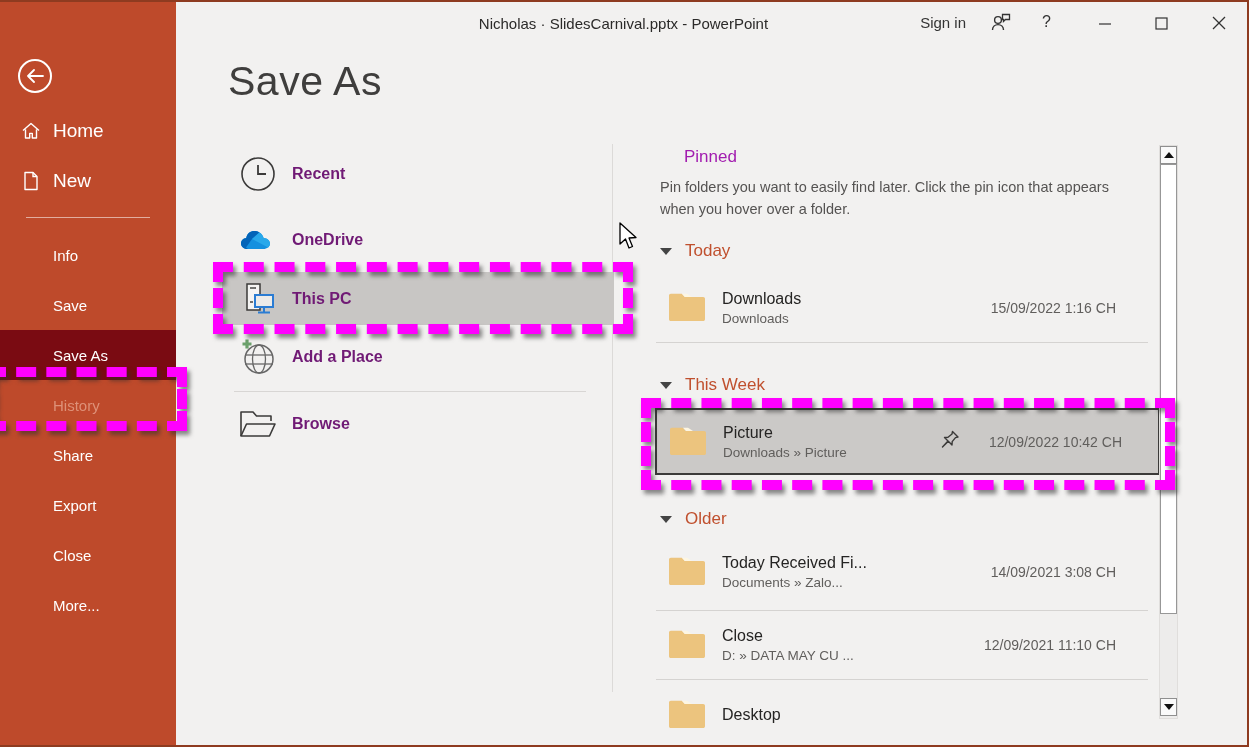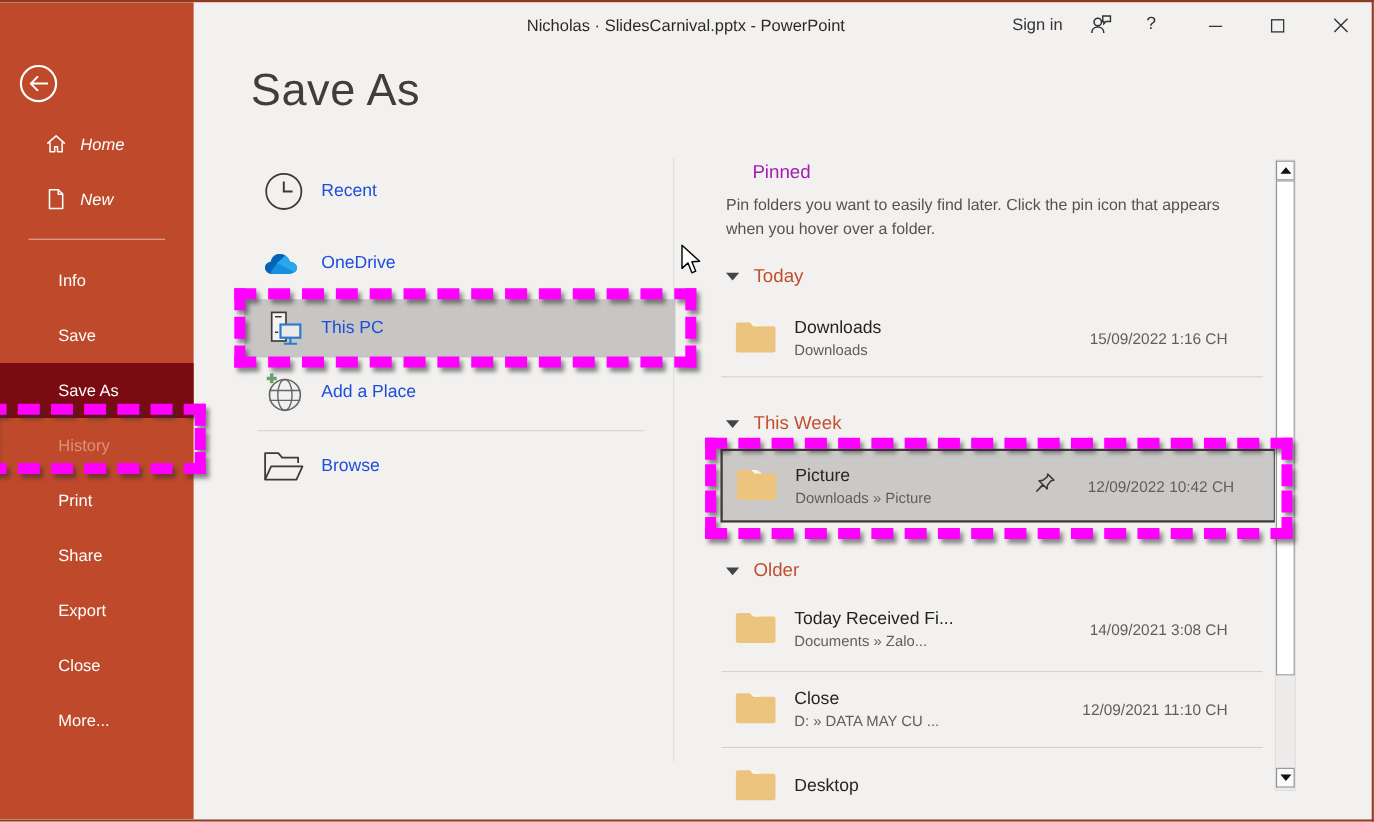--- a/index.html
+++ b/index.html
@@ -20,22 +20,22 @@
     background:#BE4A2B; color:#fff; z-index:3;
   }
   .back-btn {
     position:absolute; left:18px; top:57px; width:34px; height:34px;
     border:2px solid #fff; border-radius:50%;
     display:flex; align-items:center; justify-content:center;
     font-size:19px; color:#fff; cursor:pointer;
   }
   .side-top { position:absolute; left:0; top:104px; width:100%; }
   .side-item {
-    height:50px; display:flex; align-items:center; padding-left:40px;
-    font-size:15px; color:#fff; cursor:pointer;font-style:italic;
+    height:50px; display:flex; align-items:center; padding-left:20px;
+    font-size:19px; color:#fff; cursor:pointer;
   }
   .side-item .s-icon { width:22px; height:22px; margin-right:11px; display:flex; align-items:center; justify-content:center; }
   .side-divider { height:1px; background:rgba(255,255,255,0.55); margin:11px 26px 12px 26px; }
   .menu-item {
     height:50px; display:flex; align-items:center; padding-left:53px;
     font-size:15px; color:#fff; cursor:pointer;
   }
   .menu-item.selected { background:#7A0B12; }
   .menu-item.disabled { color:#DE9178; }
 
@@ -58,21 +58,21 @@
     color:#3f3e3d; letter-spacing:0.5px; z-index:2;
   }
 
   
   #places { position:absolute; left:222px; top:144px; width:392px; z-index:2; }
   .place-row {
     position:absolute; left:0; width:100%; height:48px;
     display:flex; align-items:center; padding-left:16px; cursor:pointer;
   }
   .place-row .p-icon { width:40px; height:40px; display:flex; align-items:center; justify-content:center; }
-  .place-row .p-label { margin-left:14px; font-size:16px; color:#1d4ed8; }
+  .place-row .p-label { margin-left:14px; font-size:16px; color:#701a75;font-weight:bold; }
   #place-recent   { top:4px; }
   #place-onedrive { top:70px; }
   #place-thispc   { top:126px; height:53px; background:#C8C6C4; }
   #place-addplace { top:187px; }
   #places-divider { position:absolute; top:245px; left:12px; right:28px; height:1px; background:#D8D6D4; }
   #place-browse   { top:254px; }
 
   #vert-divider { position:absolute; left:612px; top:142px; width:1px; height:548px; background:#DCDAD8; z-index:1; }
 
   
@@ -210,23 +210,20 @@
       <div class="menu-item">
           <span>Save</span>
         </div>
       <div class="menu-item selected">
           <span>Save As</span>
         </div>
       <div class="menu-item disabled">
           <span>History</span>
         </div>
       <div class="menu-item">
-          <span>Print</span>
-        </div>
-      <div class="menu-item">
           <span>Share</span>
         </div>
       <div class="menu-item">
           <span>Export</span>
         </div>
       <div class="menu-item">
           <span>Close</span>
         </div>
       <div class="menu-item">
           <span>More...</span>

